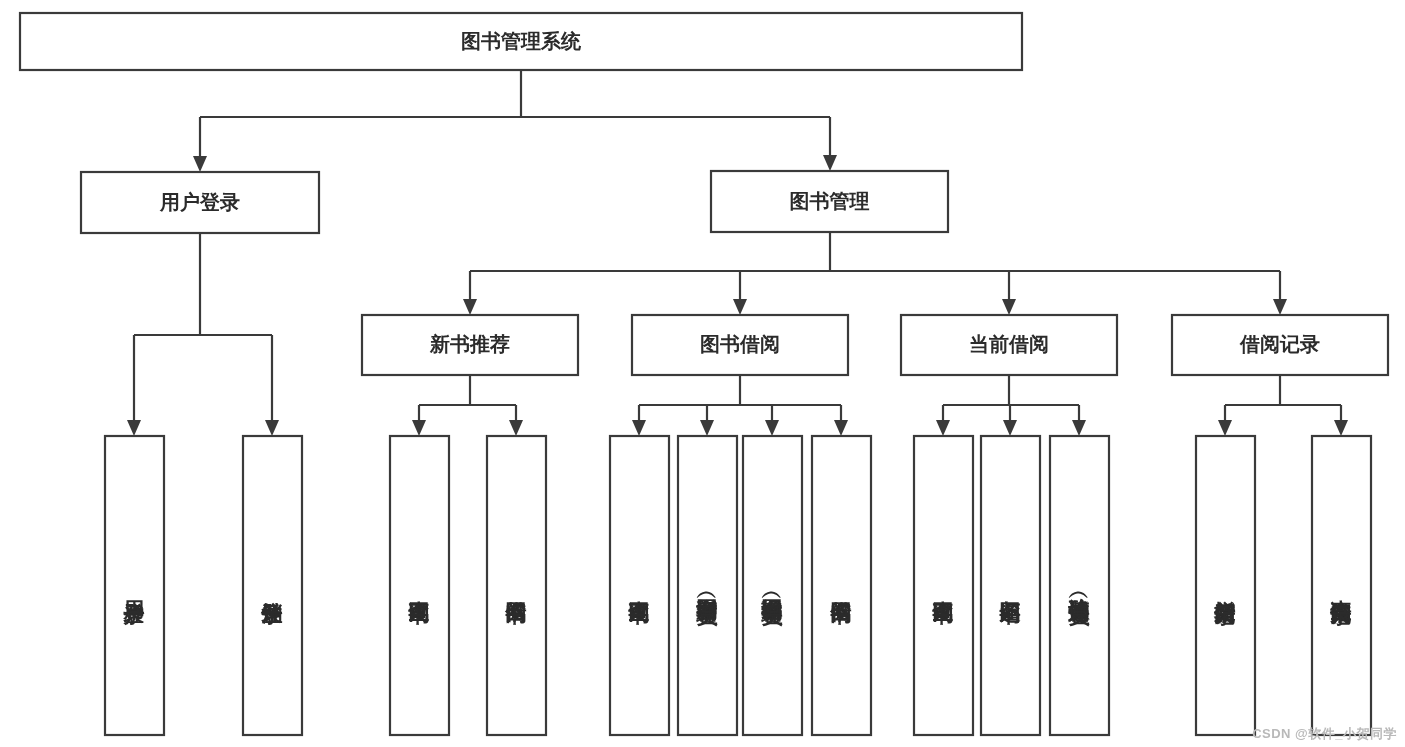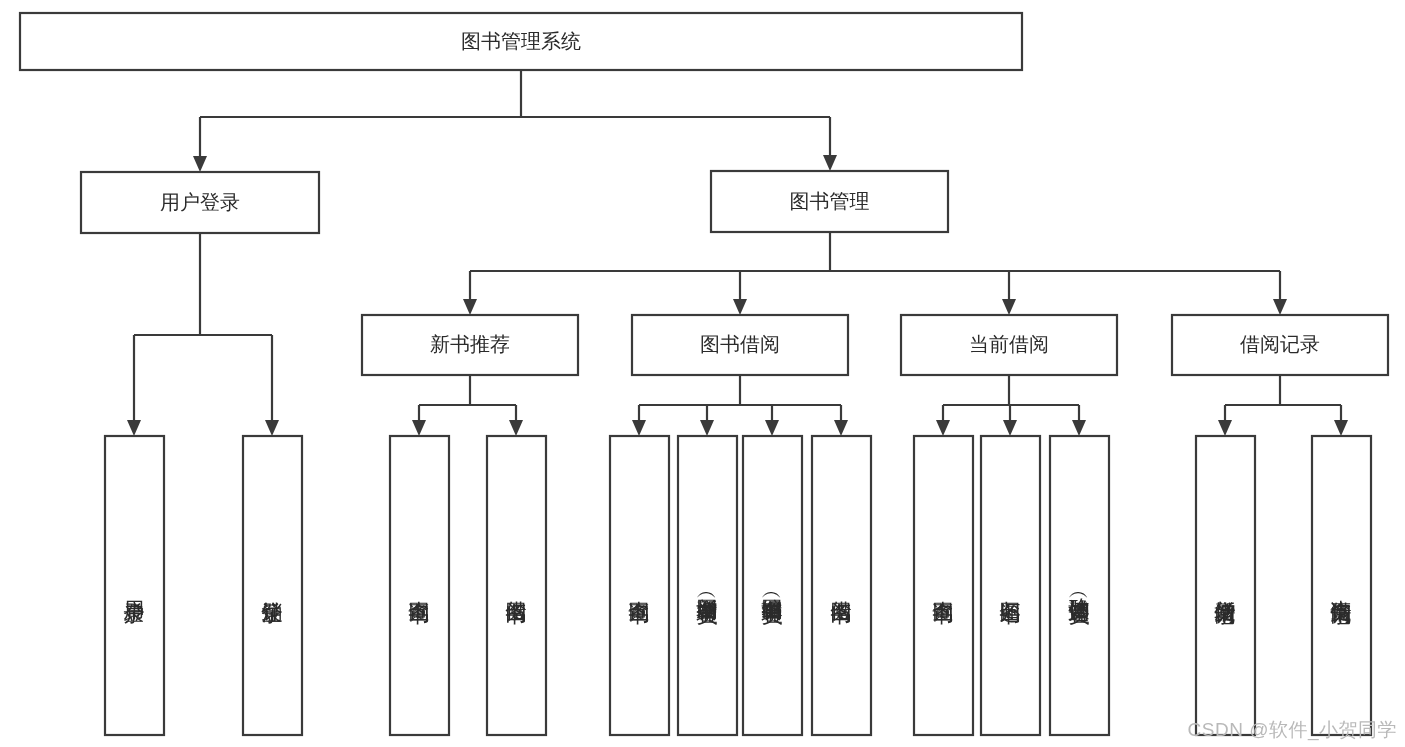--- a/index.html
+++ b/index.html
@@ -13,20 +13,21 @@
     height: 747px;
     font-family: "Liberation Sans", "DejaVu Sans", sans-serif;
     overflow: hidden;
     position: relative;
   }
   #diagram-root {
     position: relative;
     width: 1405px;
     height: 747px;
     background: #ffffff;
+    font-weight: bold;
   }
   svg.diagram-canvas {
     position: absolute;
     left: 0;
     top: 0;
     width: 1405px;
     height: 747px;
     display: block;
   }
   .node-box {
@@ -66,21 +67,21 @@
     justify-content: center;
     text-align: center;
     pointer-events: none;
     user-select: none;
   }
   .watermark {
     position: absolute;
     right: 8px;
     bottom: 4px;
     font-family: "Liberation Sans", "DejaVu Sans", sans-serif;
-    font-size: 19px;
+    font-size: 13px;
     color: #b9b9b9;
     letter-spacing: 0.5px;
     white-space: nowrap;
   }
 </style>
 </head>
 <body>
 
 <div id="diagram-root">
 

